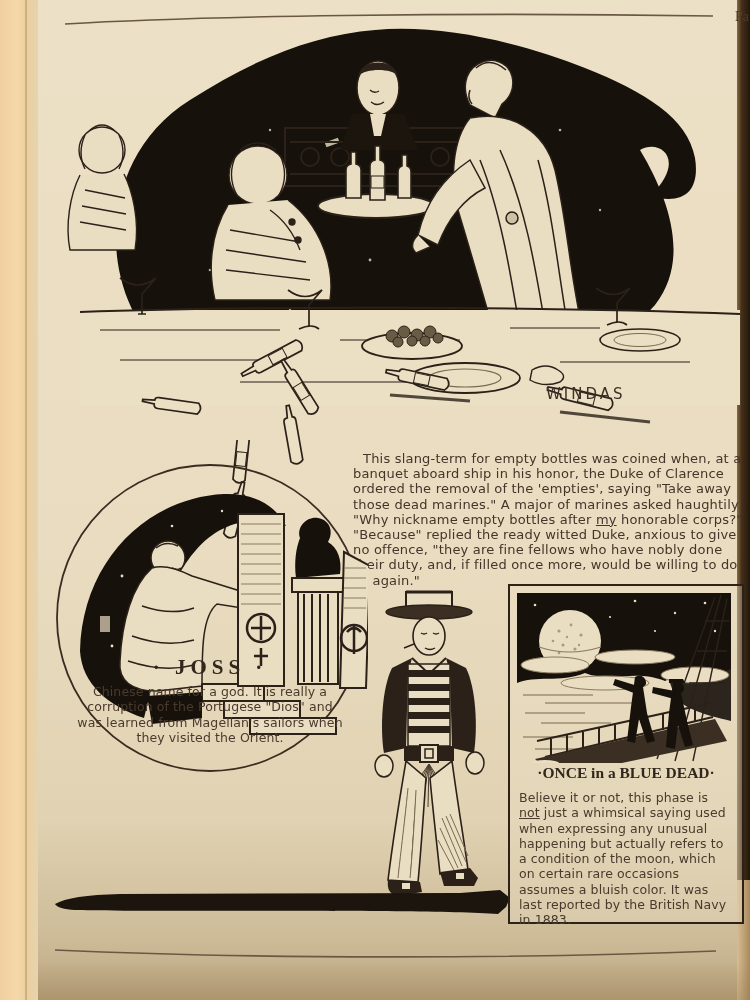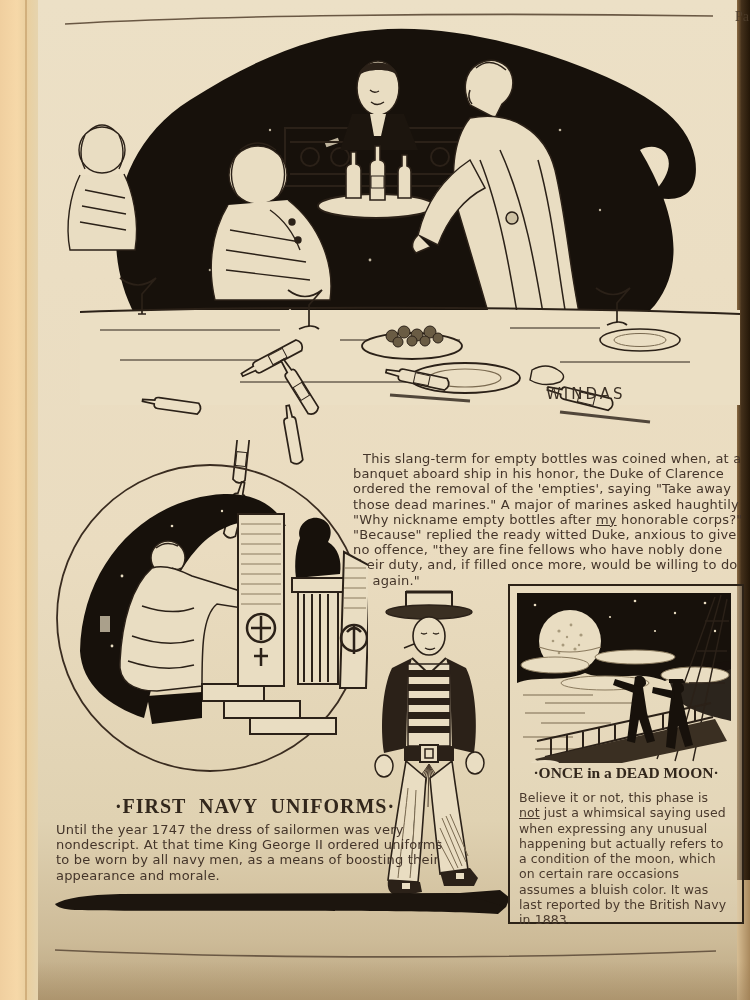--- a/index.html
+++ b/index.html
@@ -267,20 +267,22 @@
 
     <g>
       <path d="M292,96 L318,110 L314,232 L288,232 Z" fill="#e9ddc2" stroke="#2b2118" stroke-width="2"></path>
       <g stroke="#8a7a5e" stroke-width="1">
           <path d="M292,112 h22 M292,122 h22 M292,132 h22 M292,142 h22 M292,152 h22"></path>
         </g>
       <circle cx="302" cy="182" r="13" fill="none" stroke="#2b2118" stroke-width="2.5"></circle>
       <path d="M302,168 v30 M295,176 q7,-8 14,0" stroke="#2b2118" stroke-width="2.5" fill="none"></path>
     </g>
   </svg>
+  <div class="abs title" id="joss-title">· JOSS ·</div>
+  <div class="abs hand-small" id="joss-body">Chinese name for a god. It is really a corruption of the Portugese "Dios" and was learned from Magellan's sailors when they visited the Orient.</div>
 
   <svg class="abs" style="left:358px;top:578px;" width="150" height="330" viewBox="0 0 150 330">
 
     <g>
       <rect x="48" y="14" width="46" height="18" fill="#e9ddc2" stroke="#2b2118" stroke-width="2"></rect>
       <path d="M48,14 h46" stroke="#2b2118" stroke-width="3"></path>
       <ellipse cx="71" cy="34" rx="43" ry="7" fill="#3a2f22" stroke="#2b2118" stroke-width="1.5"></ellipse>
     </g>
 
     <ellipse cx="71" cy="58" rx="16" ry="19" fill="#e9ddc2" stroke="#2b2118" stroke-width="1.6"></ellipse>
@@ -328,22 +330,20 @@
     </g>
     <rect x="44" y="305" width="8" height="6" fill="#e9ddc2"></rect>
     <rect x="98" y="295" width="8" height="6" fill="#e9ddc2"></rect>
   </svg>
 
   <svg class="abs" style="left:30px;top:888px;" width="490" height="35" viewBox="0 0 490 35">
     <path fill="#1c150e" d="M25,16 Q40,7 90,6 L430,5 C465,5 478,11 476,19 L468,26 C390,21 110,24 45,22 Q28,21 25,16 Z"></path>
     <path d="M430,5 L470,2 L480,10 L476,19" fill="#1c150e"></path>
   </svg>
 
-  <div class="abs title" id="fnu-title">·FIRST NAVY UNIFORMS·</div>
-  <div class="abs hand" id="fnu-body">Until the year 1747 the dress of sailormen was very nondescript. At that time King George II ordered uniforms to be worn by all navy men, as a means of boosting their appearance and morale.</div>
 
   <div class="abs" id="blue-moon-box">
     <svg style="position:absolute;left:5px;top:5px;" width="218" height="172" viewBox="0 0 218 172">
 
       <path fill="#17110b" d="M2,2 L216,2 L216,78 C190,88 170,80 150,90 C120,78 95,92 70,82 C45,92 20,84 2,92 Z"></path>
       <path fill="#17110b" d="M150,78 L216,70 L216,130 C190,124 170,118 160,106 Z" opacity=".9"></path>
 
       <g fill="#e9ddc2">
           <circle cx="20" cy="14" r="1.3"></circle>
           <circle cx="120" cy="10" r="1.3"></circle>
@@ -397,17 +397,17 @@
         <path d="M158,92 q6,-4 10,2 q3,5 -2,8 l6,28 l6,24 l-8,2 l-7,-22 l-3,24 l-9,-2 l3,-34 Z"></path>
         <path d="M160,100 L138,96 l-1,6 l22,6 Z"></path>
         <path d="M154,88 h14 l2,4 h-16 Z"></path>
       </g>
 
       <g fill="#e9ddc2">
           <ellipse cx="30" cy="172" rx="14" ry="3"></ellipse>
           <ellipse cx="60" cy="180" rx="10" ry="2.5"></ellipse>
         </g>
     </svg>
-    <div class="abs title" style="position:absolute;left:0;top:178px;width:100%;text-align:center;font-size:15.5px;"><span>·ONCE </span><span class="it">in a</span><span> DEAD MOON·</span></div>
+    <div class="abs title" style="position:absolute;left:0;top:178px;width:100%;text-align:center;font-size:15.5px;"><span>·ONCE </span><span class="it">in a</span><span> BLUE DEAD·</span></div>
     <div class="abs hand-small" style="position:absolute;left:9px;top:204px;width:212px;"><span>Believe it or not, this phase is </span><span class="underline">not</span><span> just a whimsical saying used when expressing any unusual happening but actually refers to a condition of the moon, which on certain rare occasions assumes a bluish color. It was last reported by the British Navy in 1883.</span></div>
   </div>
 
 </div>
 
 </body></html>

